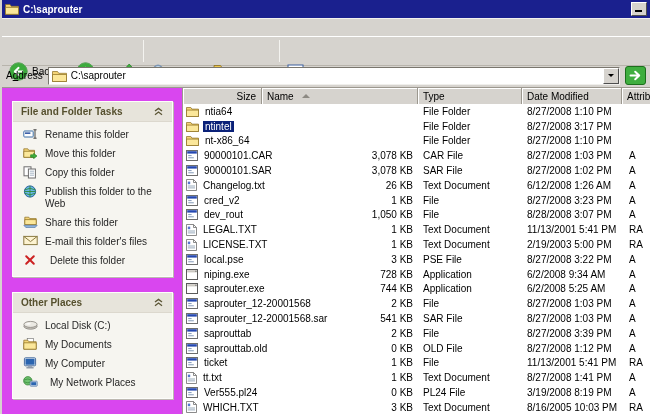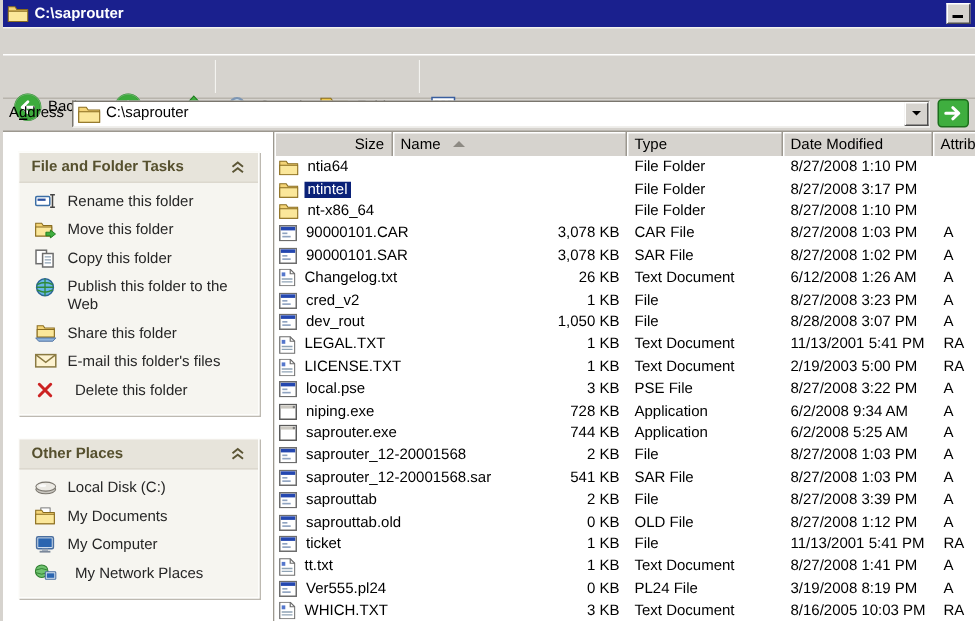--- a/index.html
+++ b/index.html
@@ -24,21 +24,21 @@
   .caret { width:0; height:0; border-left:3px solid transparent; border-right:3px solid transparent; border-top:3px solid #000; margin:0 2px; }
   .tb-sep { width:1px; height:22px; background:#a7a39b; border-right:1px solid #f4f3f0; margin:0 3px; }
   
   .addressbar { height:22px; display:flex; align-items:center; padding:0 4px 2px 4px; gap:5px; border-bottom:1px solid #9c988f; }
   .address-combo { flex:1; height:18px; background:#fff; border:1px solid; border-color:#7a766e #f0efec #f0efec #7a766e; display:flex; align-items:center; gap:4px; padding-left:3px; }
   .combo-btn { margin-left:auto; width:16px; height:16px; background:#d6d3ce; border:1px solid; border-color:#fff #4e4e4e #4e4e4e #fff; display:flex; align-items:center; justify-content:center; flex:none; }
   .go-btn { width:21px; height:19px; background:#3fae3f; border:1px solid #1c6e1c; border-radius:3px; display:flex; align-items:center; justify-content:center; flex:none; }
   
   .content { display:flex; height:326px; }
   
-  .taskpane { width:181px; flex:none; padding:13px 9px 0 10px; background:#ffffff; border-right:1px solid #9c988f; overflow:hidden; }
+  .taskpane { width:181px; flex:none; padding:13px 9px 0 10px; background:#d946ef; border-right:1px solid #9c988f; overflow:hidden; }
   .tp-box { background:#f6f5f0; border:1px solid #fdfdfb; margin-bottom:15px; box-shadow:1px 1px 0 #bdb9b1; }
   .tp-header { height:20px; background:#e7e4db; display:flex; align-items:center; justify-content:space-between; padding:0 8px; font-weight:bold; color:#56502e; border-bottom:1px solid #dcd8ce; }
   .tp-body { padding:7px 4px 9px 9px; }
   .tp-item { display:flex; align-items:flex-start; gap:7px; margin:0 0 7px 0; color:#262626; cursor:default; }
   .tp-item:last-child { margin-bottom:0;gap:12px; }
   .tp-item .ico { width:16px; flex:none; display:flex; justify-content:center; margin-top:-1px; }
   .tp-item .lbl { line-height:12px; }
   
   .filelist { flex:1; min-width:0; background:#fff; display:flex; flex-direction:column; overflow:hidden; }
   .fl-header { display:flex; height:16px; flex:none; background:#d6d3ce; }

